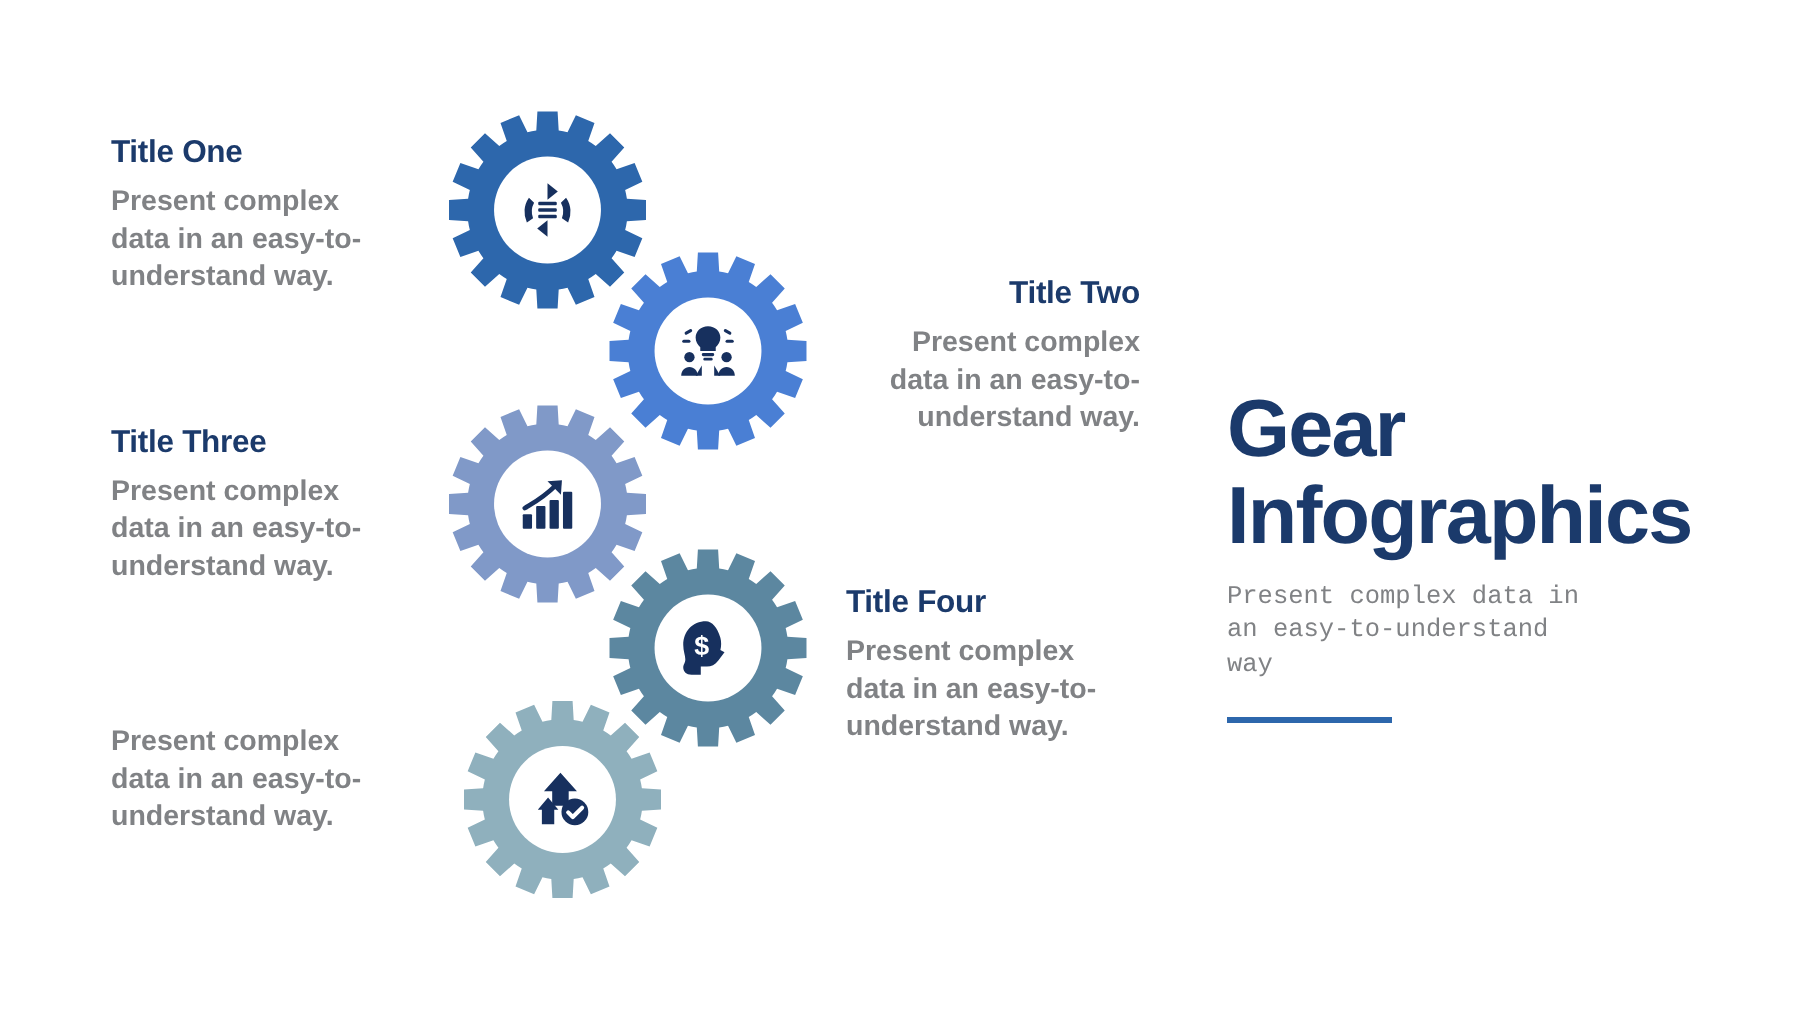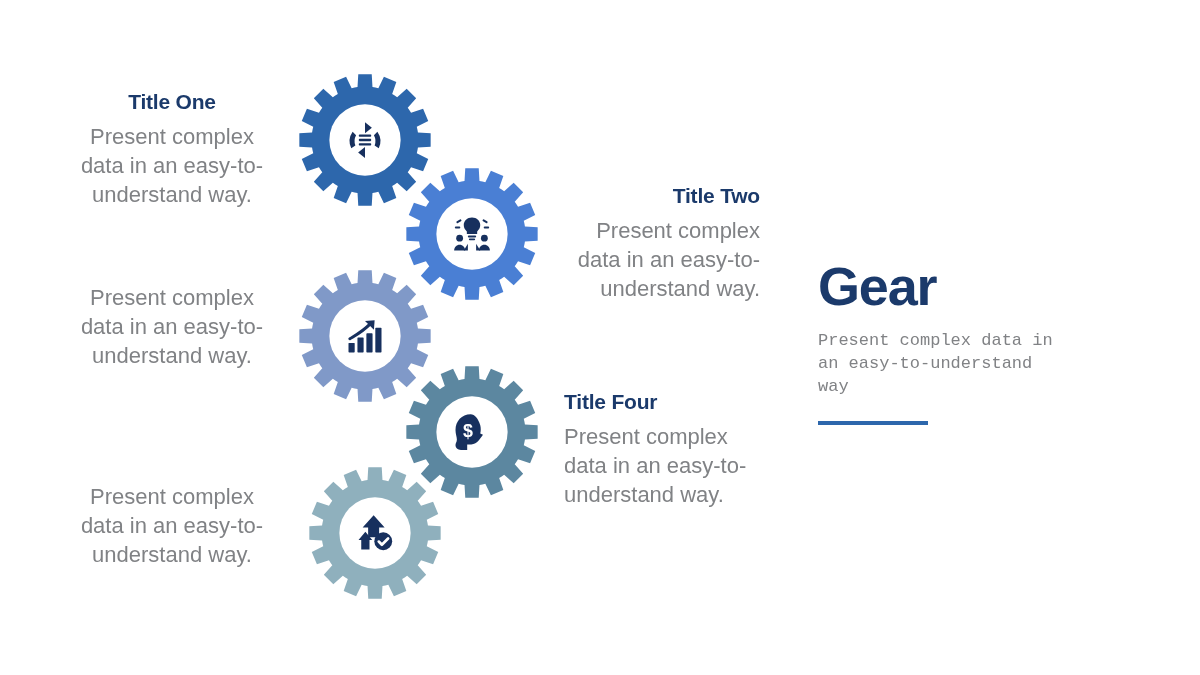--- a/index.html
+++ b/index.html
@@ -19,40 +19,40 @@
     width: 1200px;
     height: 675px;
     background: #ffffff;
   }
 
   
   .text-block {
     position: absolute;
     width: 196px;
   }
-  .text-block.align-right { text-align: center; }
+  .text-block.align-right { text-align: left; }
   .text-block.align-left  { text-align: left;  }
 
   .step-title {
     font-size: 21px;
     font-weight: bold;
     color: #1b3a6b;
     letter-spacing: -0.2px;
     line-height: 1.1;
     margin: 0 0 9px 0;
     white-space: nowrap;
   }
   .text-block.align-left .step-title { margin-left: 0; }
 
   .step-desc {
-    font-size: 22px;
+    font-size: 19px;
     color: #808285;
     line-height: 1.32;
     margin: 0;
-    font-weight: 400;
+    font-weight: 700;
   }
 
   
   .gear {
     position: absolute;
     width: 132px;
     height: 132px;
   }
   .gear svg { display: block; width: 132px; height: 132px; }
   .gear-icon {
@@ -105,20 +105,21 @@
     <p class="step-title">Title One</p>
     <p class="step-desc">Present complex data in an easy-to-understand way.</p>
   </div>
 
   <div class="text-block align-left" style="left:564px; top:184px;text-align:right;">
     <p class="step-title">Title Two</p>
     <p class="step-desc">Present complex data in an easy-to-understand way.</p>
   </div>
 
   <div class="text-block align-right" style="left:74px; top:283px;">
+    <p class="step-title">Title Three</p>
     <p class="step-desc">Present complex data in an easy-to-understand way.</p>
   </div>
 
   <div class="text-block align-left" style="left:564px; top:390px;">
     <p class="step-title">Title Four</p>
     <p class="step-desc">Present complex data in an easy-to-understand way.</p>
   </div>
 
   <div class="text-block align-right" style="left:74px; top:482px;">
     <p class="step-desc">Present complex data in an easy-to-understand way.</p>
@@ -214,17 +215,18 @@
           <path d="M18 30 L28 42 H24 V56 H12 V42 H8 Z"></path>
           <circle cx="44" cy="44" r="13"></circle>
           <path d="M37.5 44.5 l4.5 4.5 l9-9" stroke="#ffffff" stroke-width="4" fill="none" stroke-linecap="round" stroke-linejoin="round"></path>
         </g>
       </svg>
     </span>
   </div>
 
   <div id="headline">
     <p class="headline-title">Gear</p>
+    <p class="headline-title">Infographics</p>
     <p class="headline-sub">Present complex data in an easy-to-understand way</p>
     <div class="headline-rule"></div>
   </div>
 
 </div>
 
 </body></html>

